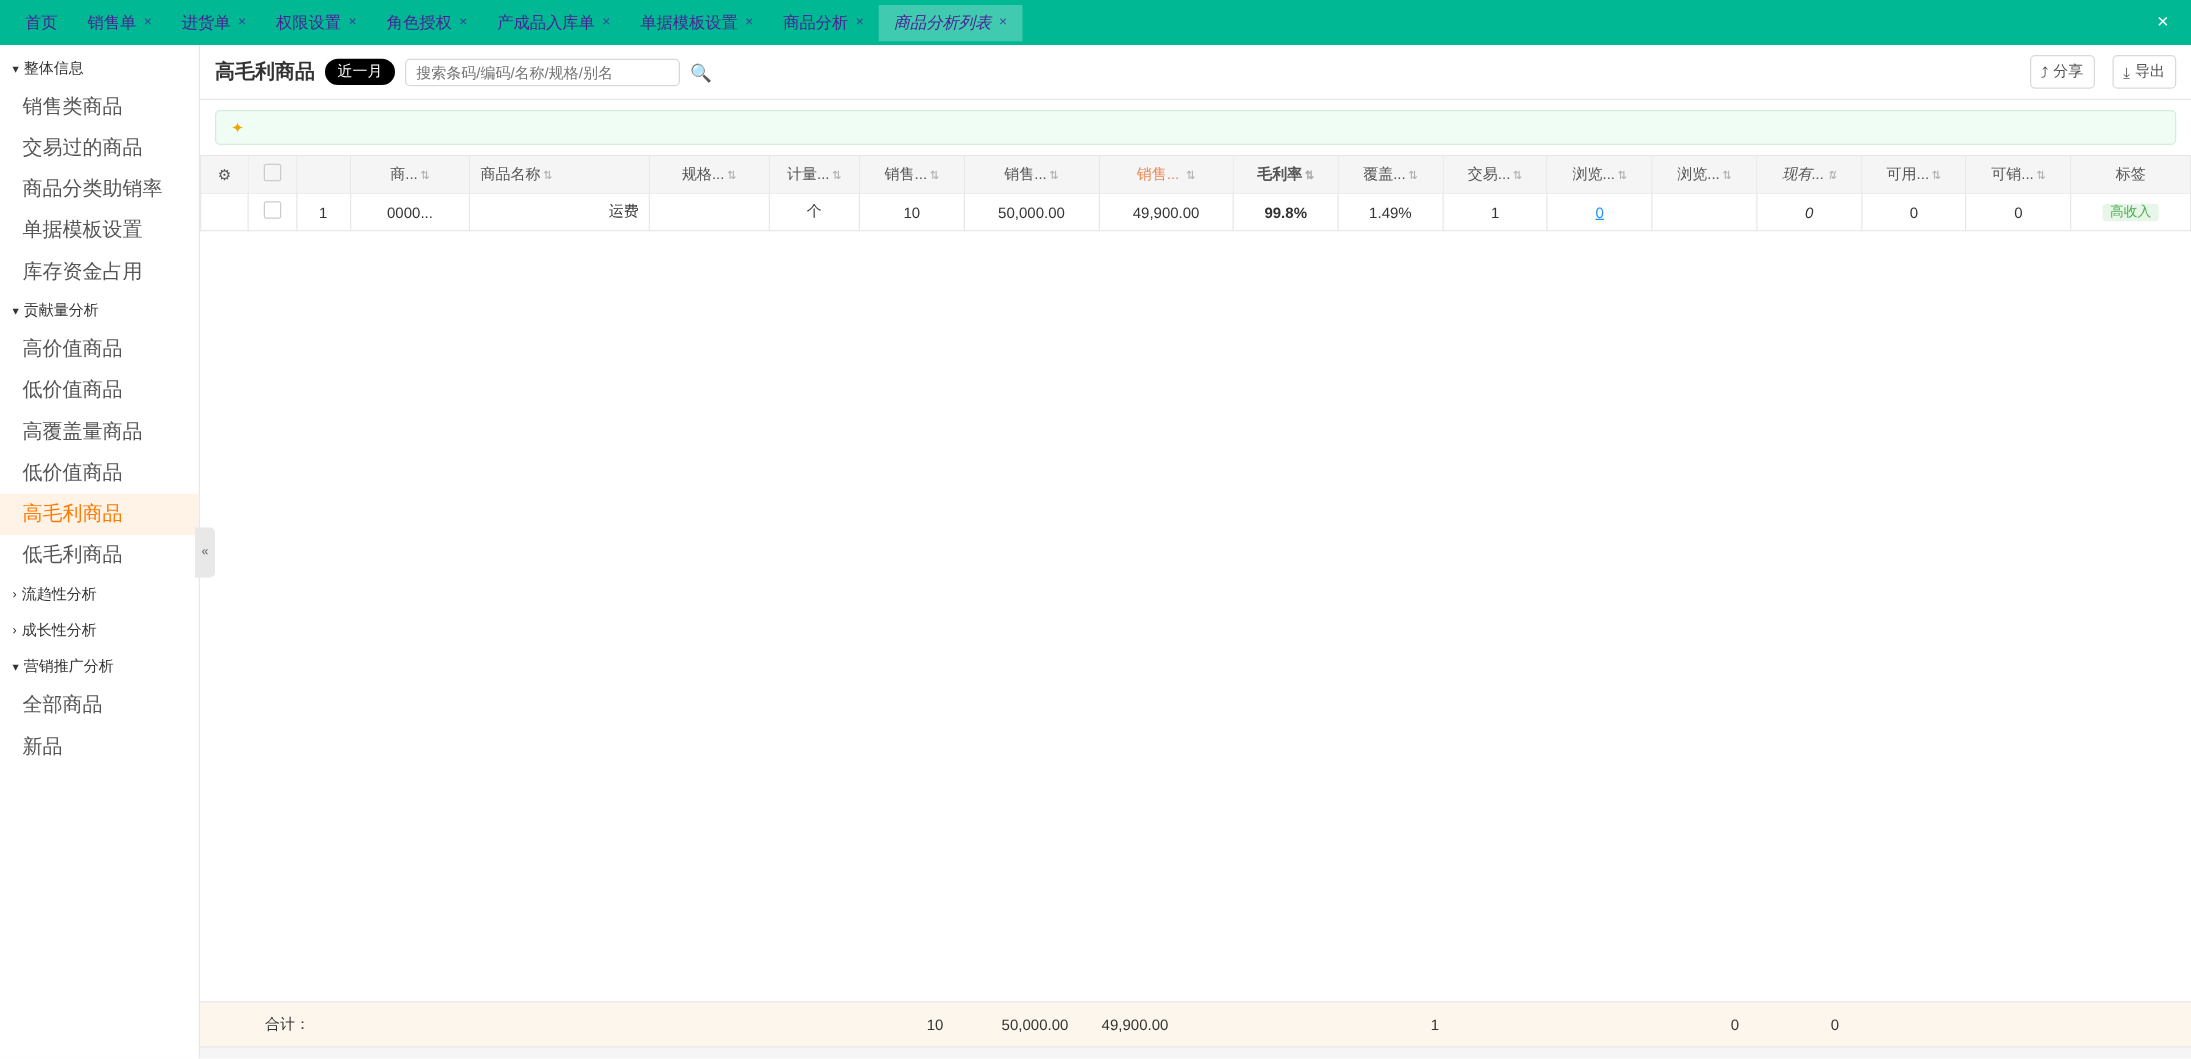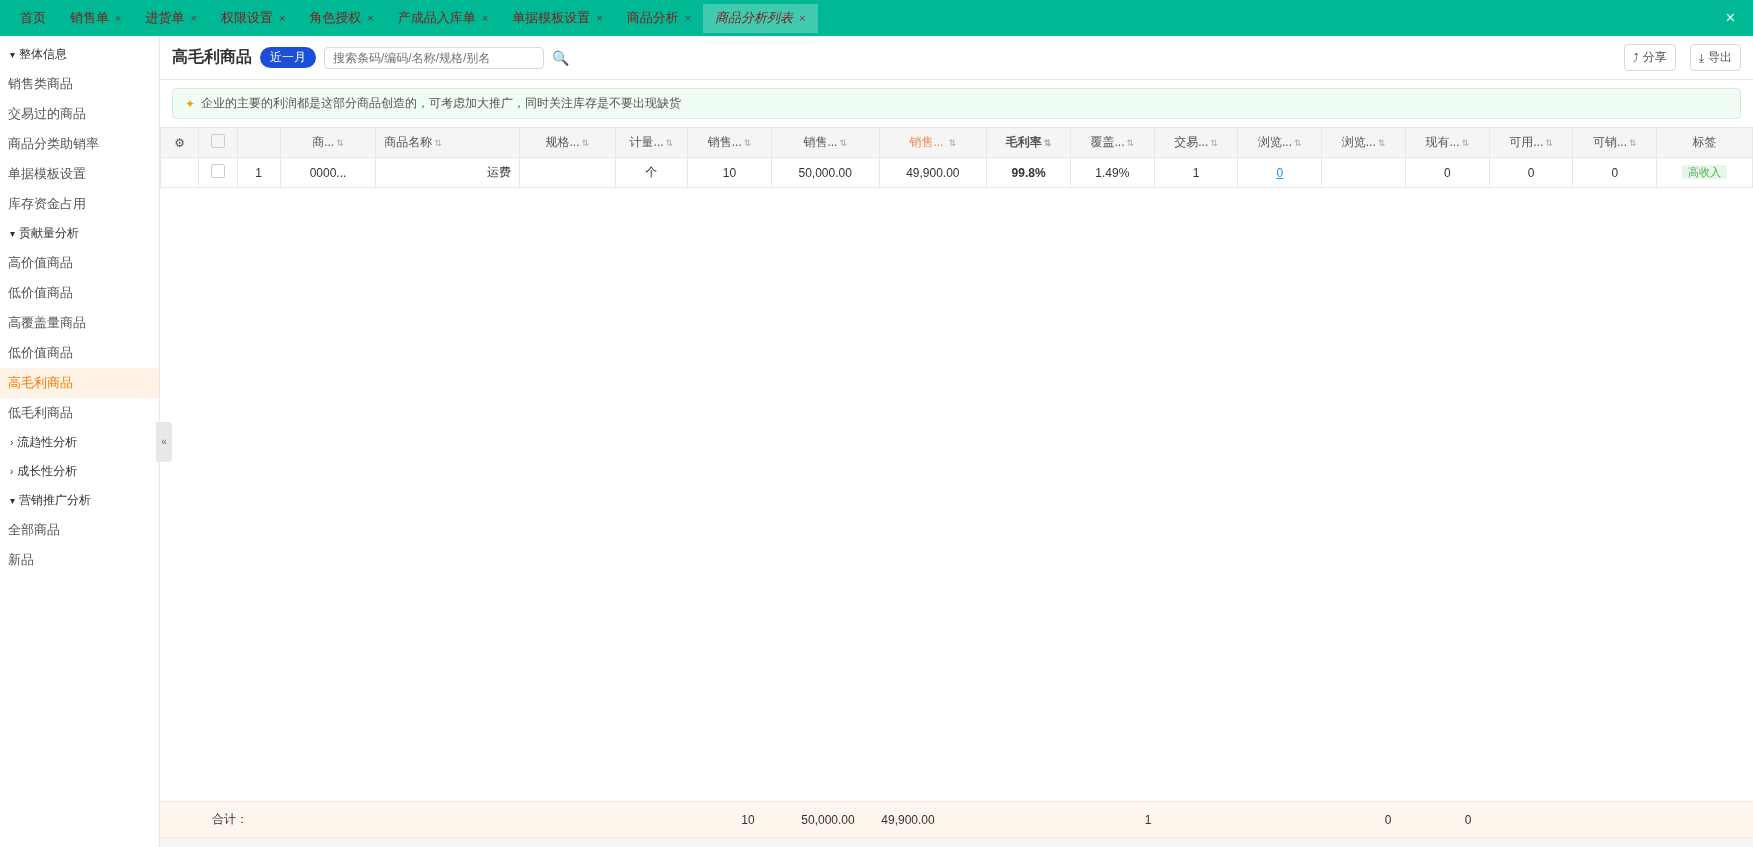--- a/index.html
+++ b/index.html
@@ -16,21 +16,21 @@
       gap: 0;
     }
     .nav-item {
       display: flex;
       align-items: center;
       padding: 0 12px;
       height: 29px;
       cursor: pointer;
       font-size: 13px;
       white-space: nowrap;
-      color: #7f1d1d;
+      color: #4c1d95;
     }
     .nav-item.active { background: rgba(255,255,255,0.25); font-style: italic; }
     .nav-item .close-x {
       margin-left: 6px;
       font-size: 11px;
       opacity: 0.8;
       cursor: pointer;
     }
     .nav-spacer { flex: 1; }
     .nav-close-btn {
@@ -60,22 +60,22 @@
       display: flex;
       align-items: center;
       padding: 6px 10px;
       font-size: 12px;
       color: #333;
       cursor: pointer;
       font-weight: 500;
     }
     .sidebar-group-header .arrow { margin-right: 4px; font-size: 10px; }
     .sidebar-item {
-      padding: 6px 10px 6px 8px;
-      font-size: 13px;
+      padding: 6px 10px 6px 18px;
+      font-size: 16px;
       color: #555;
       cursor: pointer;
       white-space: nowrap;
     }
     .sidebar-item.active {
       background: #fff3e8;
       color: #ff7a00;
       font-weight: 500;
     }
 
@@ -118,21 +118,21 @@
       gap: 8px;
       border-bottom: 1px solid #e8e8e8;
       background: #fff;
     }
     .content-title {
       font-size: 16px;
       font-weight: bold;
       color: #333;
     }
     .filter-btn {
-      background: #1d4ed8;
+      background: #000000;
       color: #fff;
       border: none;
       border-radius: 12px;
       padding: 2px 10px;
       font-size: 12px;
       cursor: pointer;
     }
     .search-input {
       border: 1px solid #d9d9d9;
       border-radius: 4px;
@@ -253,21 +253,21 @@
     .col-spec { width: 80px; }
     .col-unit { width: 60px; }
     .col-sales-qty { width: 70px; }
     .col-sales-amt { width: 90px; }
     .col-sales-profit { width: 90px; }
     .col-gross-rate { width: 70px; font-weight: bold; }
     .col-cover { width: 70px; }
     .col-trade { width: 70px; }
     .col-browse1 { width: 70px; }
     .col-browse2 { width: 70px; }
-    .col-current { width: 70px; }
+    .col-current { width: 70px; font-style: italic; }
     .col-available { width: 70px; }
     .col-saleable { width: 70px; }
     .col-tag { width: 80px; }
 
     .checkbox-cell {
       width: 14px; height: 14px;
       border: 1px solid #ccc;
       display: inline-block;
       border-radius: 2px;
     }
@@ -375,21 +375,20 @@
         <span>分享</span>
       </button>
       <button class="action-btn" style="margin-left:6px;">
         <span>⤓</span>
         <span>导出</span>
       </button>
     </div>
 
     <div class="info-bar">
       <span class="info-icon">✦</span>
-      <span>企业的主要的利润都是这部分商品创造的，可考虑加大推广，同时关注库存是不要出现缺货</span>
     </div>
 
     <div class="table-container">
       <table>
         <thead>
           <tr>
             <th class="col-settings">⚙</th>
             <th class="col-check"><span class="checkbox-cell"></span></th>
             <th class="col-num"></th>
             <th class="col-code"><span>商...</span><span class="sort-icon">⇅</span></th>

